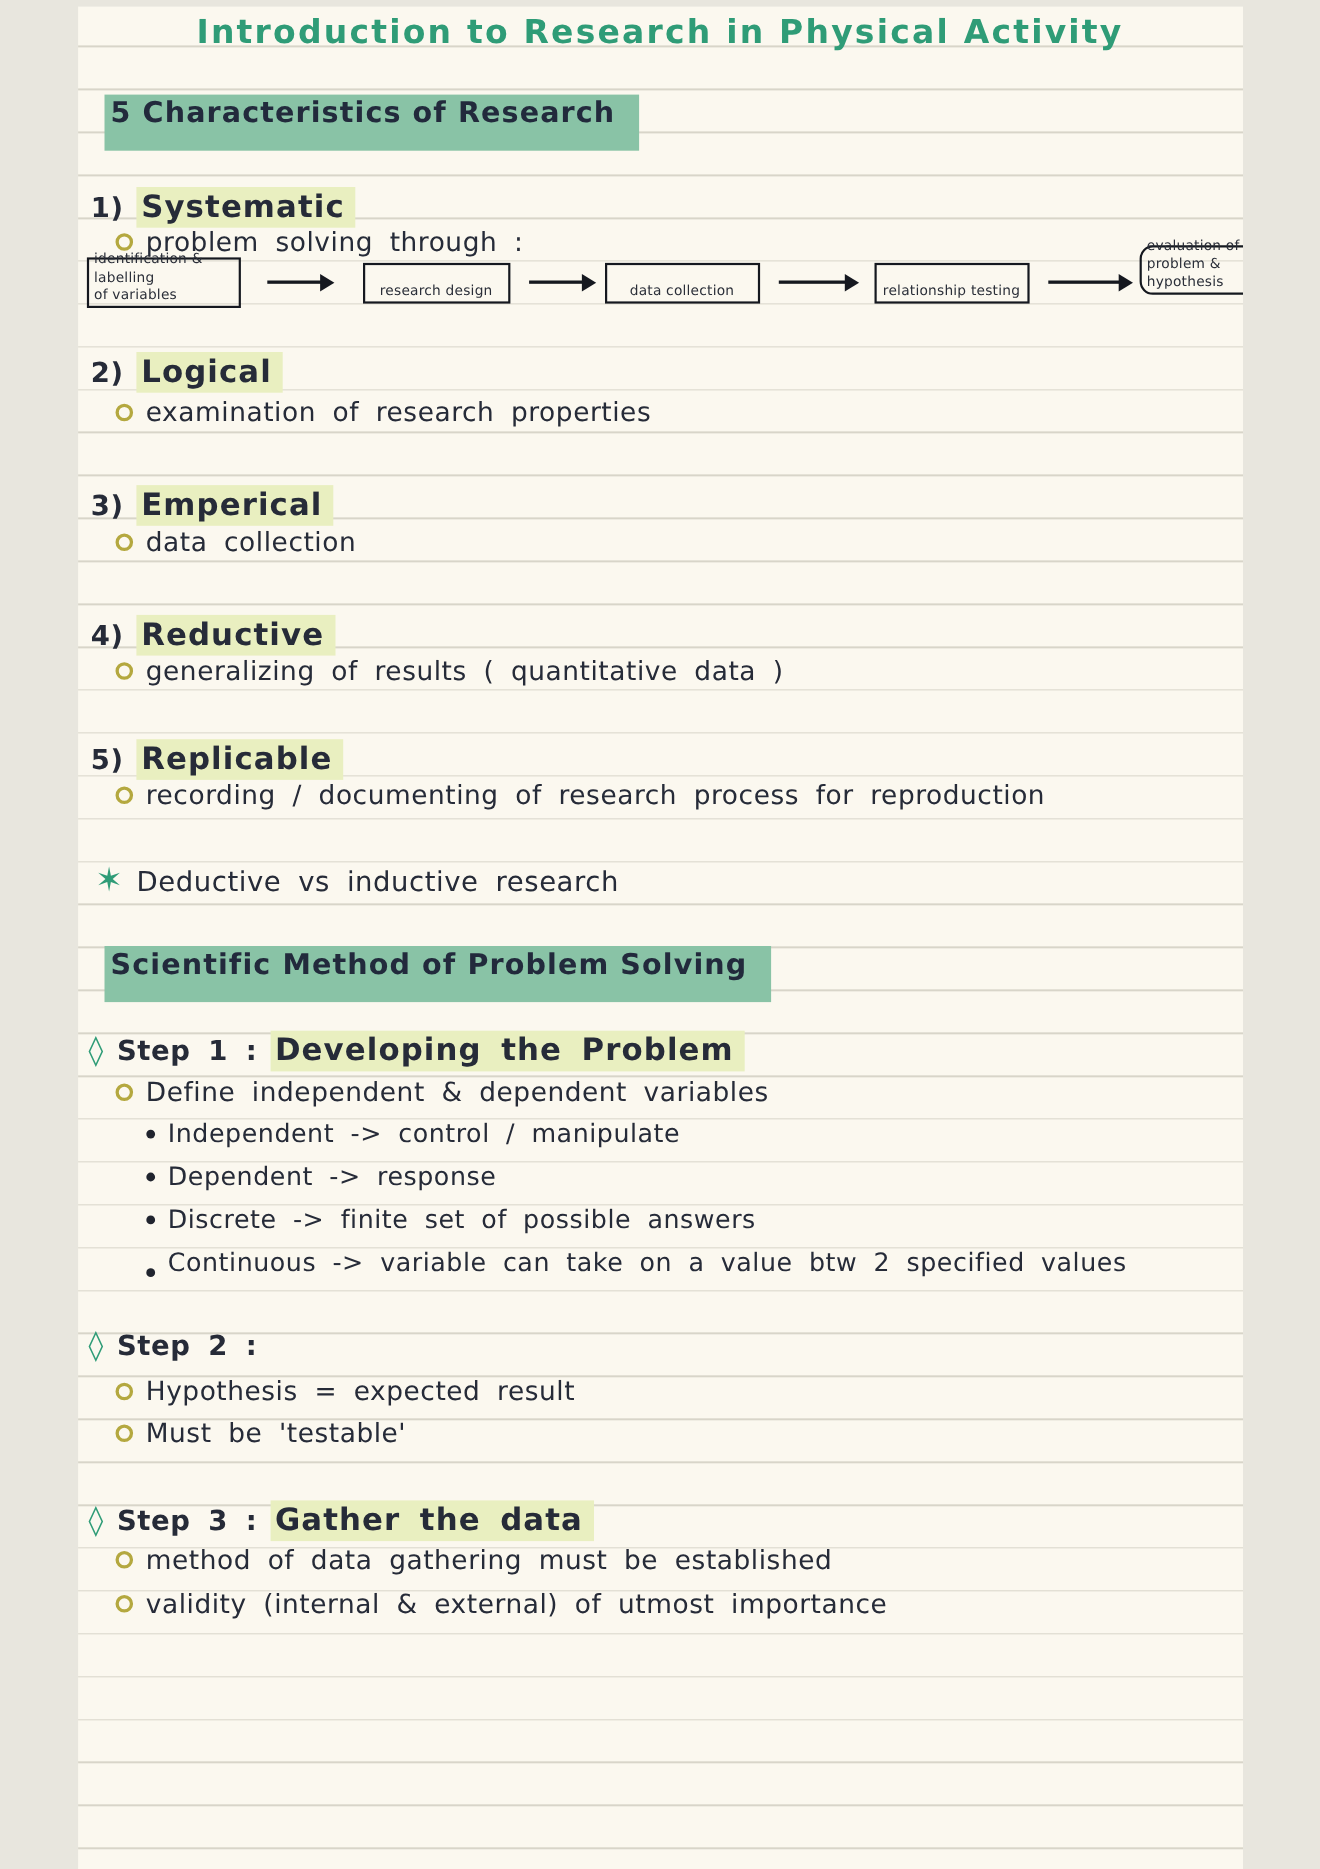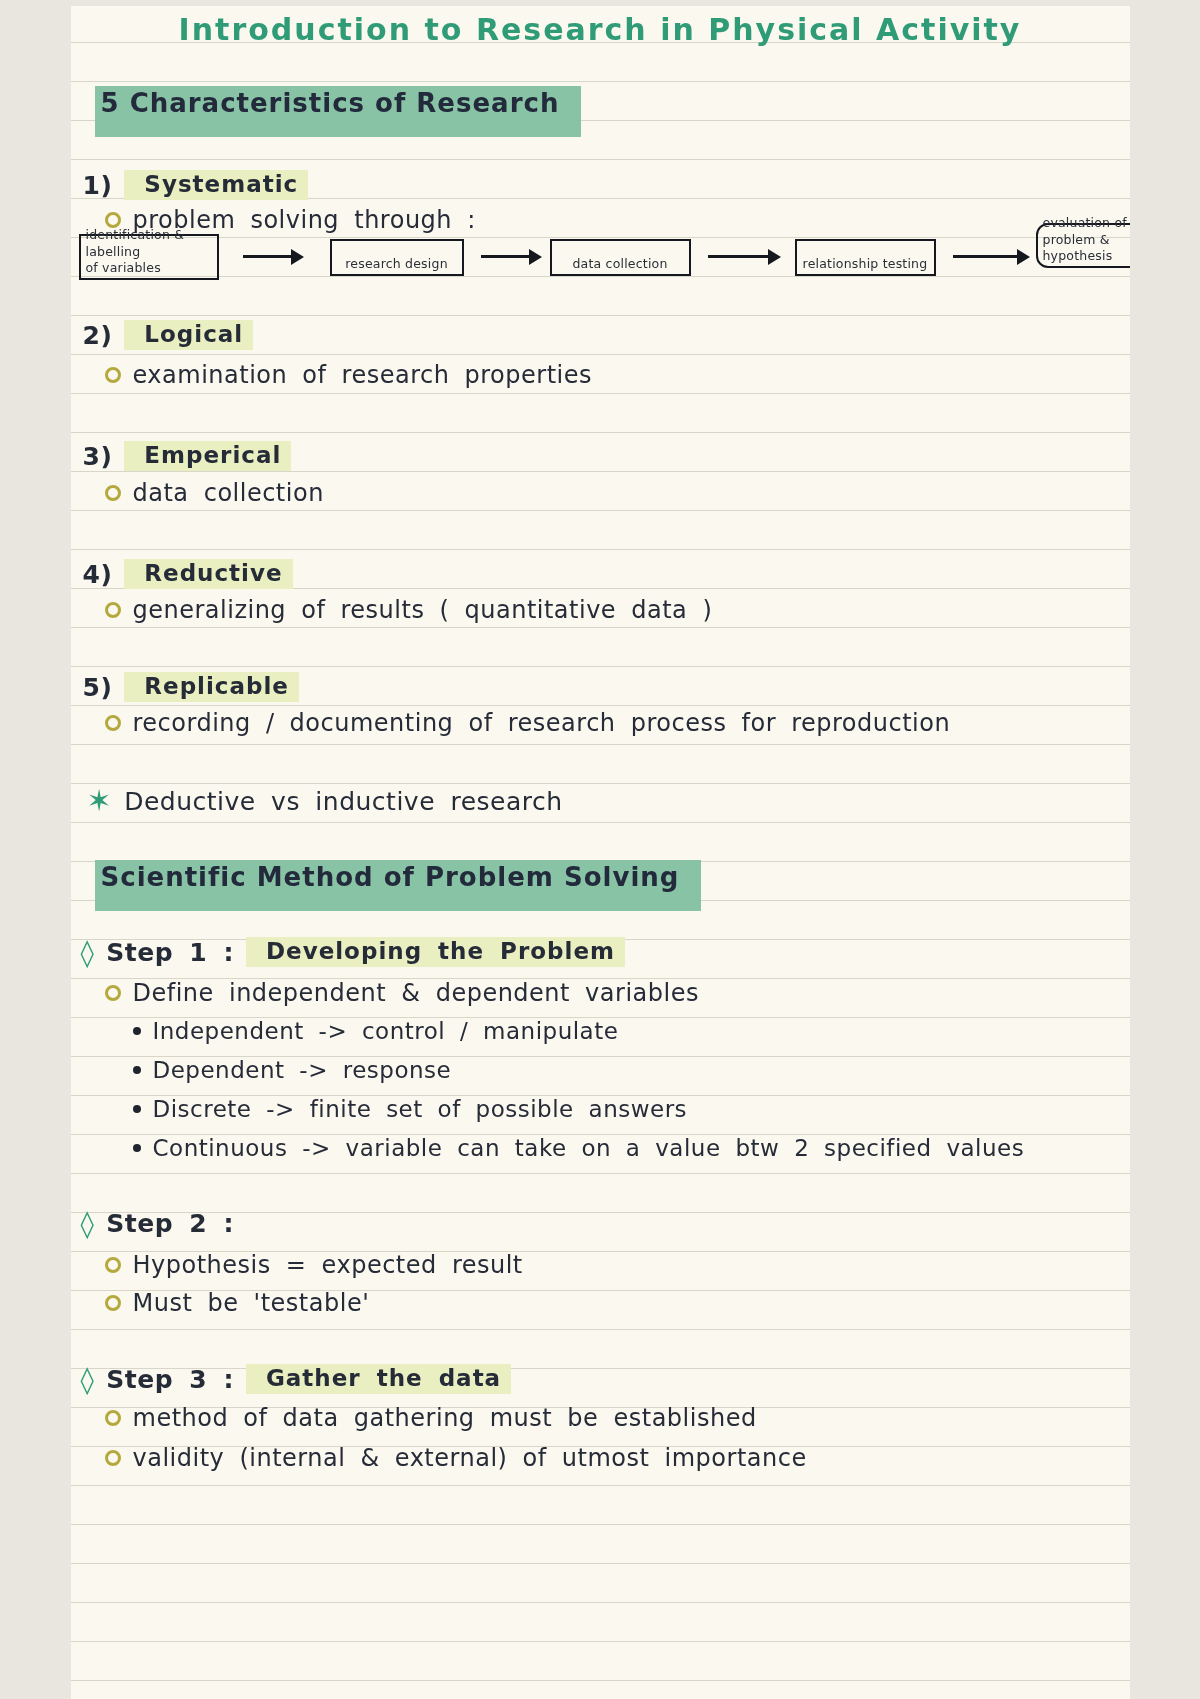--- a/index.html
+++ b/index.html
@@ -20,21 +20,21 @@
   .title{
     top:6px;left:0;width:100%;text-align:center;
     font-size:30px;font-weight:bold;color:#2f9c77;letter-spacing:2px;
   }
   .h-green{
     font-size:26px;font-weight:bold;color:#222a3c;
     background:#89c3a6;padding:2px 22px 19px 6px;letter-spacing:1px;
   }
   .line{display:flex;align-items:center;gap:12px;letter-spacing:.5px;word-spacing:7px;}
   .num{font-weight:bold;font-size:25px;}
-  .hl-pale{background:#e9efc0;padding:1px 10px 3px 20px;font-weight:bold;font-size:23px;letter-spacing:1px;}
+  .hl-pale{background:#e9efc0;padding:1px 10px 3px 4px;font-weight:bold;font-size:28px;letter-spacing:1px;}
   .body-txt{font-size:24px;}
   .sub-txt{font-size:23px;}
   .obullet{width:10px;height:10px;border:3px solid #b4a83f;border-radius:50%;display:inline-block;flex:none;}
   .sbullet{width:8px;height:8px;background:#20242e;border-radius:50%;display:inline-block;flex:none;}
   .diamond{color:#2f9c77;font-size:27px;font-weight:bold;line-height:1;}
   .star{color:#2f9c77;font-size:30px;font-weight:bold;line-height:1;}
   .step-label{font-weight:bold;font-size:25px;}
   .fbox{
     position:absolute;border:2px solid #15181f;
     font-size:12.5px;line-height:1.3;color:#2a2e38;
@@ -149,21 +149,21 @@
     <span class="sub-txt">Independent  -&gt;  control / manipulate</span>
   </div>
   <div class="abs line" style="top:1051px;left:62px;">
     <span class="sbullet"></span>
     <span class="sub-txt">Dependent  -&gt;  response</span>
   </div>
   <div class="abs line" style="top:1090px;left:62px;">
     <span class="sbullet"></span>
     <span class="sub-txt">Discrete  -&gt;  finite set of possible answers</span>
   </div>
-  <div class="abs line" style="top:1129px;left:62px;">
+  <div class="abs line" style="top:1129px;left:62px;align-items:flex-end;">
     <span class="sbullet"></span>
     <span class="sub-txt">Continuous  -&gt;  variable can take on a value btw 2 specified values</span>
   </div>
 
   <div class="abs line" style="top:1203px;left:10px;">
     <span class="diamond">◊</span>
     <span class="step-label">Step 2 :</span>
   </div>
   <div class="abs line" style="top:1245px;left:34px;">
     <span class="obullet"></span>

